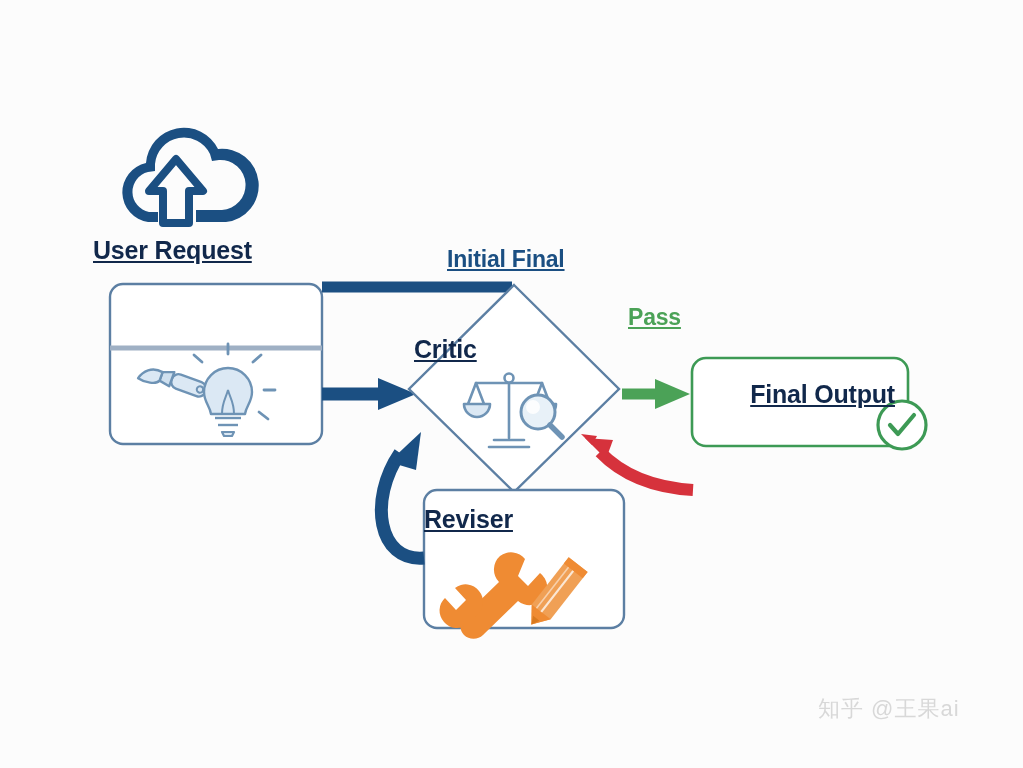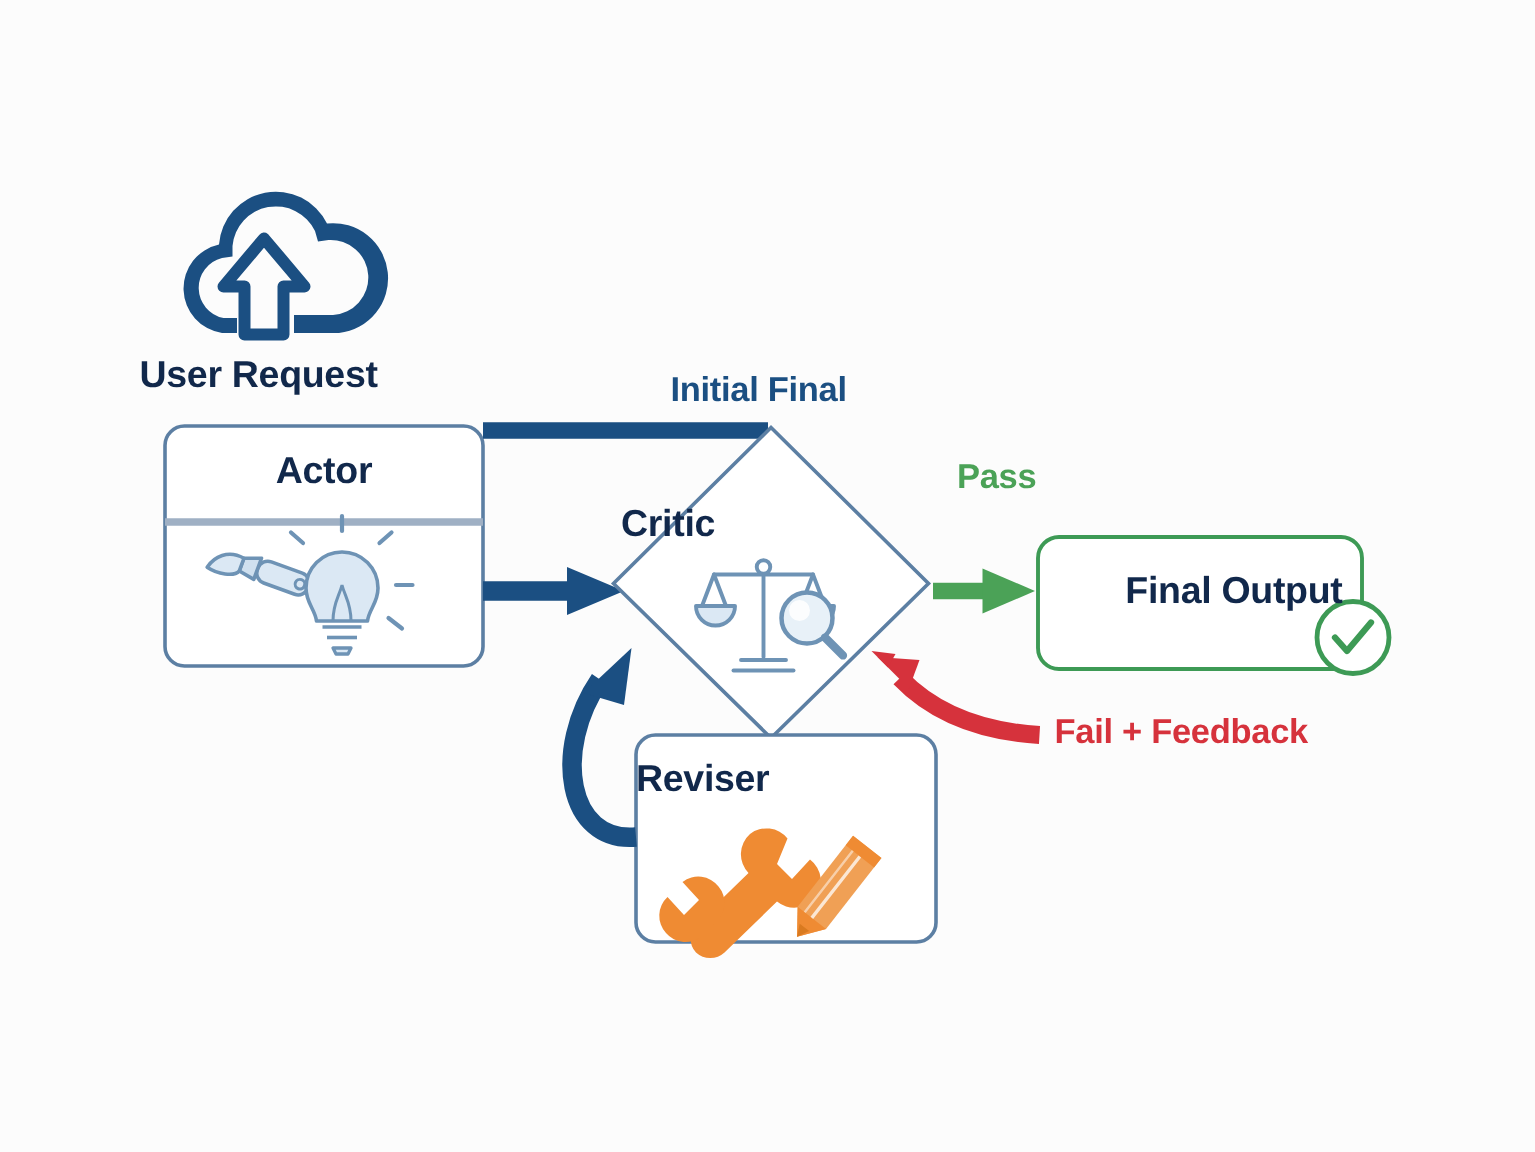--- a/index.html
+++ b/index.html
@@ -28,20 +28,21 @@
     width: 1023px;
     height: 768px;
     display: block;
   }
   .lbl {
     position: absolute;
     font-family: "Liberation Sans", sans-serif;
     font-weight: bold;
     white-space: pre;
     letter-spacing: -0.2px;
+    text-decoration: underline;
   }
   .lbl-user-request {
     left: 93px; top: 236px;
     font-size: 25px;
     color: #11284b;
   }
   .lbl-actor {
     left: 110px; top: 300px;
     width: 212px;
     text-align: center;
@@ -71,21 +72,20 @@
   }
   .lbl-initial-draft {
     left: 447px; top: 246px;
     font-size: 23px;
     color: #1b4f82;
   }
   .lbl-pass {
     left: 628px; top: 304px;
     font-size: 23px;
     color: #4ba257;
-    margin-left: 10px;
   }
   .lbl-fail-feedback {
     left: 703px; top: 474px;
     font-size: 23px;
     color: #d6323c;
   }
   .lbl-revised-draft {
     left: 247px; top: 503px;
     width: 135px;
     text-align: center;
@@ -278,29 +278,28 @@
 
     <g>
       <path d="M424,558 C378,562 368,500 400,453" stroke="#1b4f82" stroke-width="13" fill="none" stroke-linecap="butt"></path>
       <path d="M389,462 L421,432 L416,470 Z" fill="#1b4f82"></path>
     </g>
 
   </svg>
 
   <div class="lbl lbl-user-request">User Request</div>
 
-  <div class="lbl lbl-actor">Actor</div>
 
   <div class="lbl lbl-critic">Critic</div>
 
   <div class="lbl lbl-reviser">Reviser</div>
 
   <div class="lbl lbl-final-output">Final Output</div>
 
   <div class="lbl lbl-initial-draft">Initial Final</div>
 
   <div class="lbl lbl-pass">Pass</div>
 
-  <div class="lbl lbl-fail-feedback">Fail + Feedback</div>
-
-
+
+
+  <div class="watermark">知乎 @王果ai</div>
 
 </div>
 
 </body></html>

